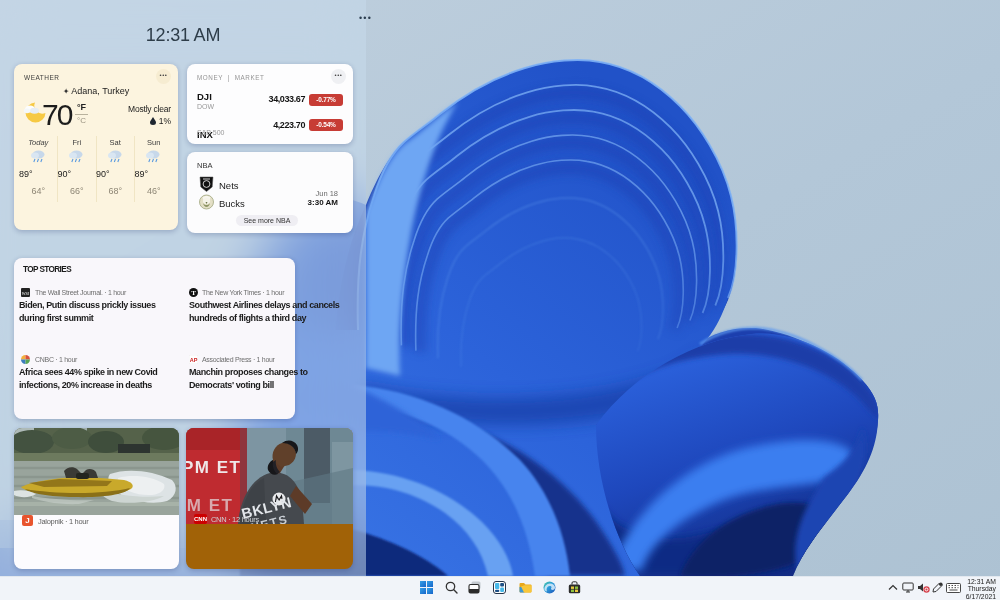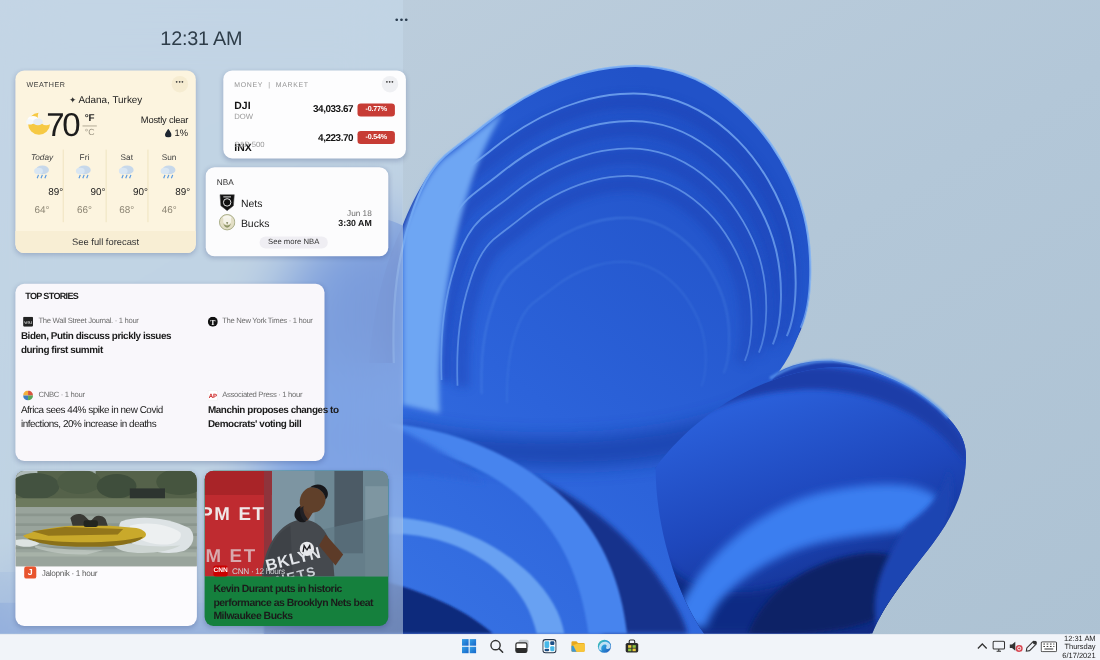--- a/index.html
+++ b/index.html
@@ -197,36 +197,35 @@
           <ellipse cx="8.5" cy="5.5" rx="6" ry="4" fill="#c7d8ea"></ellipse>
           <ellipse cx="5" cy="6.5" rx="4" ry="3" fill="#d9e6f2"></ellipse>
           <path d="M5,10 l-1.2,3 M8.5,10 l-1.2,3 M12,10 l-1.2,3" stroke="#5a9ae0" stroke-width="1.1"></path>
         </svg></div>
     <div style="flex:1;text-align:center;"><svg width="17" height="14" viewBox="0 0 17 14">
           <ellipse cx="8.5" cy="5.5" rx="6" ry="4" fill="#c7d8ea"></ellipse>
           <ellipse cx="5" cy="6.5" rx="4" ry="3" fill="#d9e6f2"></ellipse>
           <path d="M5,10 l-1.2,3 M8.5,10 l-1.2,3 M12,10 l-1.2,3" stroke="#5a9ae0" stroke-width="1.1"></path>
         </svg></div>
   </div>
-  <div class="abs" style="left:5px;top:105px;width:154px;display:flex;text-align:right;font-size:9px;color:#1b1b1b;">
+  <div class="abs" style="left:5px;top:105px;width:154px;display:flex;text-align:left;font-size:9px;color:#1b1b1b;">
     <div style="flex:1;">89°</div>
       <div style="flex:1;">90°</div>
       <div style="flex:1;">90°</div>
       <div style="flex:1;">89°</div>
   </div>
   <div class="abs" style="left:5px;top:122px;width:154px;display:flex;text-align:center;font-size:9px;color:#8d8675;">
     <div style="flex:1;">64°</div>
       <div style="flex:1;">66°</div>
       <div style="flex:1;">68°</div>
       <div style="flex:1;">46°</div>
   </div>
-  <div class="abs" style="left:0;bottom:0;width:164px;height:20px;background:#f8eed4;border-radius:0 0 8px 8px;text-align:center;line-height:20px;font-size:8.5px;color:#333;">See full forecast</div>
-</div>
-
-<div class="card" style="left:203px;top:64px;width:166px;height:80px;background:#fdfdfe;">
+</div>
+
+<div class="card" style="left:187px;top:64px;width:166px;height:80px;background:#fdfdfe;">
   <div class="abs" style="left:10px;top:10px;font-size:6.3px;letter-spacing:0.6px;color:#949494;">MONEY&nbsp; | &nbsp;MARKET</div>
   <div class="abs" style="right:7px;top:5px;width:15px;height:15px;border-radius:50%;background:#eff0f3;text-align:center;line-height:13px;font-size:6px;letter-spacing:0.5px;color:#444;">•••</div>
   <div class="abs" style="left:10px;top:27px;font-size:9.5px;font-weight:bold;color:#141414;">DJI</div>
   <div class="abs" style="left:10px;top:39px;font-size:7px;color:#999;">DOW</div>
   <div class="abs" style="left:60px;top:30px;width:58px;text-align:right;font-size:9px;font-weight:bold;letter-spacing:-0.4px;color:#141414;">34,033.67</div>
   <div class="abs" style="left:122px;top:30px;width:34px;height:12px;background:#c73c35;border-radius:3px;text-align:center;line-height:12px;font-size:6.5px;font-weight:bold;color:#fff;letter-spacing:-0.2px;">-0.77%</div>
   <div class="abs" style="left:10px;top:53px;font-size:9.5px;font-weight:bold;color:#141414;margin-top:12px;">INX</div>
   <div class="abs" style="left:10px;top:65px;font-size:7px;color:#999;">S&amp;P 500</div>
   <div class="abs" style="left:60px;top:56px;width:58px;text-align:right;font-size:9px;font-weight:bold;letter-spacing:-0.4px;color:#141414;">4,223.70</div>
   <div class="abs" style="left:122px;top:55px;width:34px;height:12px;background:#c73c35;border-radius:3px;text-align:center;line-height:12px;font-size:6.5px;font-weight:bold;color:#fff;letter-spacing:-0.2px;">-0.54%</div>
@@ -261,29 +260,30 @@
       <text x="4.5" y="6.5" font-size="4" fill="#fff" text-anchor="middle" font-family="Liberation Serif">WSJ</text>
     </svg>
   <div class="abs" style="left:21px;top:31px;font-size:7px;letter-spacing:-0.3px;color:#6e6e6e;">The Wall Street Journal. · 1 hour</div>
   <div class="abs" style="left:5px;top:41px;width:160px;font-size:9px;font-weight:bold;letter-spacing:-0.4px;line-height:12.8px;color:#1b1b1b;">Biden, Putin discuss prickly issues<br>during first summit</div>
 
   <svg class="abs" style="left:175px;top:30px;" width="9" height="9" viewBox="0 0 9 9">
       <circle cx="4.5" cy="4.5" r="4.5" fill="#111"></circle>
       <text x="4.5" y="7" font-size="7" fill="#fff" text-anchor="middle" font-family="Liberation Serif" font-weight="bold">T</text>
     </svg>
   <div class="abs" style="left:188px;top:31px;font-size:7px;letter-spacing:-0.3px;color:#6e6e6e;">The New York Times · 1 hour</div>
+  <div class="abs" style="left:175px;top:41px;width:160px;font-size:9px;font-weight:bold;letter-spacing:-0.4px;line-height:12.8px;color:#1b1b1b;">Southwest Airlines delays and cancels<br>hundreds of flights a third day</div>
 
   <svg class="abs" style="left:7px;top:97px;" width="9" height="9" viewBox="0 0 9 9">
       <path d="M4.5,0 A4.5,4.5 0 0 0 0,4.5 L4.5,4.5 Z" fill="#f3b03c"></path>
       <path d="M4.5,0 A4.5,4.5 0 0 1 9,4.5 L4.5,4.5 Z" fill="#d8533f"></path>
       <path d="M0,4.5 A4.5,4.5 0 0 0 4.5,9 L4.5,4.5 Z" fill="#3e7dbd"></path>
       <path d="M9,4.5 A4.5,4.5 0 0 1 4.5,9 L4.5,4.5 Z" fill="#57a456"></path>
     </svg>
   <div class="abs" style="left:21px;top:98px;font-size:7px;letter-spacing:-0.3px;color:#6e6e6e;">CNBC · 1 hour</div>
-  <div class="abs" style="left:5px;top:108px;width:162px;font-size:9px;font-weight:normal;letter-spacing:-0.4px;line-height:12.8px;color:#1b1b1b;">Africa sees 44% spike in new Covid<br>infections, 20% increase in deaths</div>
+  <div class="abs" style="left:5px;top:108px;width:162px;font-size:9px;font-weight:bold;letter-spacing:-0.4px;line-height:12.8px;color:#1b1b1b;">Africa sees 44% spike in new Covid<br>infections, 20% increase in deaths</div>
 
   <svg class="abs" style="left:175px;top:97px;" width="9" height="9" viewBox="0 0 9 9">
       <rect width="9" height="9" rx="1" fill="#fff" stroke="#ddd" stroke-width="0.4"></rect>
       <text x="4.5" y="6.8" font-size="5.5" fill="#c22" text-anchor="middle" font-weight="bold">AP</text>
     </svg>
   <div class="abs" style="left:188px;top:98px;font-size:7px;letter-spacing:-0.3px;color:#6e6e6e;">Associated Press · 1 hour</div>
   <div class="abs" style="left:175px;top:108px;width:160px;font-size:9px;font-weight:bold;letter-spacing:-0.4px;line-height:12.8px;color:#1b1b1b;">Manchin proposes changes to<br>Democrats' voting bill</div>
 </div>
 
 <div class="card" style="left:14px;top:428px;width:165px;height:141px;background:#fcfbfe;overflow:hidden;">
@@ -314,21 +314,21 @@
     <path d="M50,43 C53,39 59,38 63,41 L68,46 L72,42 C75,40 80,41 82,44 L84,50 L52,50 Z" fill="#3a3a35"></path>
     <rect x="62" y="45" width="13" height="6" rx="2" fill="#23251f"></rect>
 
     <path d="M0,63 C8,61 16,63 22,66 C16,70 6,70 0,67 Z" fill="#dde3e2"></path>
     <path d="M18,68 C35,71 60,73 80,72 L65,76 C45,77 26,73 18,70 Z" fill="#c3ccc6" opacity="0.7"></path>
   </svg>
   <div class="abs" style="left:8px;top:87px;width:11px;height:11px;border-radius:2px;background:#e8542e;color:#fff;font-size:8px;font-weight:bold;text-align:center;line-height:11px;">J</div>
   <div class="abs" style="left:24px;top:89px;font-size:7.5px;letter-spacing:-0.3px;color:#5f5f5f;">Jalopnik · 1 hour</div>
 </div>
 
-<div class="card" style="left:186px;top:428px;width:167px;height:141px;background:#15803d;overflow:hidden;">
+<div class="card" style="left:186px;top:428px;width:167px;height:141px;background:#a16207;overflow:hidden;">
   <svg class="abs" style="left:0;top:0;" width="167" height="96" viewBox="0 0 167 96">
     <rect width="167" height="96" fill="#7d95a2"></rect>
     <rect x="100" y="0" width="67" height="96" fill="#6e8894"></rect>
     <rect x="118" y="-5" width="26" height="80" fill="#46545e" opacity="0.85"></rect>
     <rect x="146" y="14" width="21" height="82" fill="#849ca7" opacity="0.7"></rect>
     <path d="M100,55 L167,40 L167,96 L100,96 Z" fill="#5f7884" opacity="0.6"></path>
 
     <rect x="0" y="0" width="61" height="96" fill="#bf2b30"></rect>
     <rect x="0" y="0" width="61" height="22" fill="#a92428"></rect>
     <rect x="54" y="0" width="7" height="96" fill="#8f343c"></rect>
@@ -348,21 +348,20 @@
     <path d="M94,44 C91,41 89,36 90,32 L87,34 C86,38 88,43 91,46 Z" fill="#222126"></path>
 
     <circle cx="93" cy="71" r="6.5" fill="#e9eaec"></circle>
     <path d="M89.5,74 L90.5,68 L93,72 L95.5,68 L96.5,74" stroke="#17171a" stroke-width="1.2" fill="none"></path>
 
     <text x="57" y="91" font-size="14.5" font-weight="bold" fill="#e3e6ea" transform="rotate(-14 57 91)" letter-spacing="0.5">BKLYN</text>
     <text x="66" y="104" font-size="12" font-weight="bold" fill="#c9ced4" transform="rotate(-14 66 104)" letter-spacing="1.5">NETS</text>
   </svg>
   <div class="abs" style="left:8px;top:86px;width:13px;height:10px;border-radius:2px;background:#cc0000;color:#fff;font-size:6px;font-weight:bold;text-align:center;line-height:10px;">CNN</div>
   <div class="abs" style="left:25px;top:87px;font-size:7.5px;letter-spacing:-0.3px;color:#cfd2d6;">CNN · 12 hours</div>
-  <div class="abs" style="left:8px;top:102px;width:155px;font-size:9.5px;font-weight:bold;letter-spacing:-0.45px;line-height:12.7px;color:#1b1b1b;">Kevin Durant puts in historic<br>performance as Brooklyn Nets beat<br>Milwaukee Bucks</div>
 </div>
 
 <div id="taskbar"></div>
 
 <svg class="abs" style="left:420px;top:581px;" width="13" height="13" viewBox="0 0 13 13">
   <defs>
       <linearGradient id="wing" x1="0" y1="0" x2="1" y2="1">
         <stop offset="0" stop-color="#35a2e8"></stop>
         <stop offset="1" stop-color="#1664c8"></stop>
       </linearGradient>

